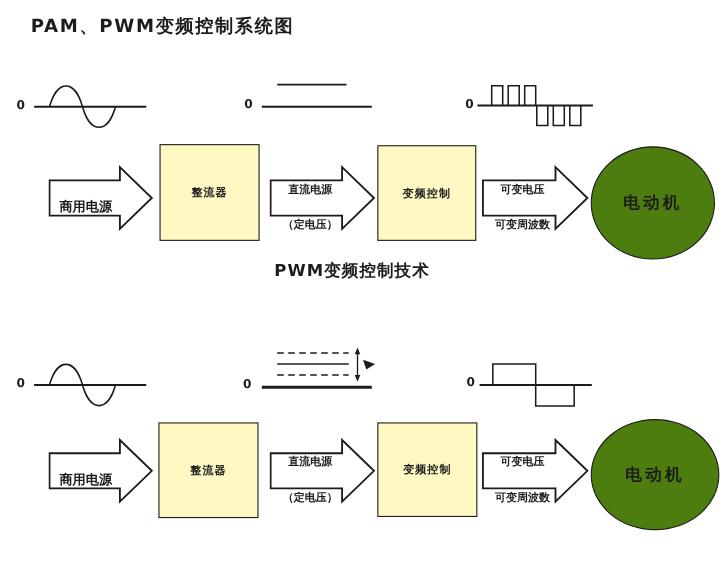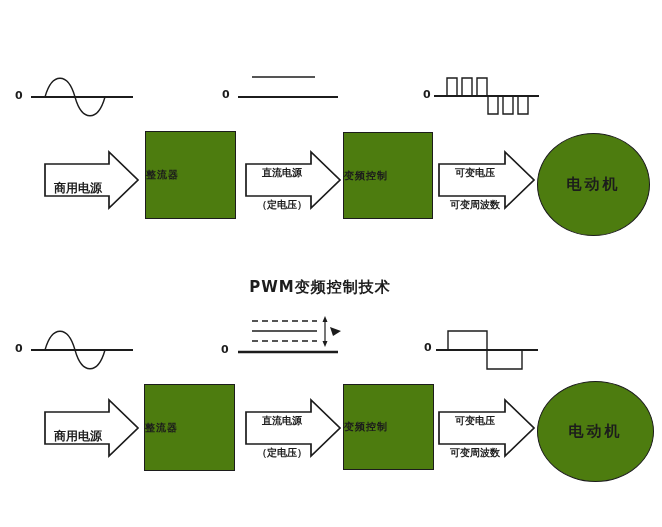--- a/index.html
+++ b/index.html
@@ -22,39 +22,40 @@
     position:absolute;left:3px;top:16px;width:62px;height:44px;
     display:flex;align-items:center;justify-content:center;
     font-size:12px;font-weight:bold;white-space:nowrap;
   }
   .arrow-label2{
     position:absolute;left:3px;top:13px;width:68px;height:51px;
     display:flex;flex-direction:column;align-items:center;justify-content:center;
     font-size:10px;font-weight:bold;line-height:11.5px;white-space:nowrap;text-align:center;gap:20px;
   }
   .fbox{
-    position:absolute;border:1.6px solid #1c1c1c;background:#4d7c0f;
-    display:flex;align-items:center;
+    position:absolute;border:1.6px solid #1c1c1c;background:#fef9c3;
+    display:flex;align-items:center;justify-content:center;
     font-size:10px;font-weight:bold;letter-spacing:1px;white-space:nowrap;
   }
   .motor{
     position:absolute;border:1.6px solid #1c1c1c;border-radius:50%;background:#4d7c0f;
     display:flex;align-items:center;justify-content:center;
     font-size:15px;font-weight:bold;letter-spacing:3px;white-space:nowrap;
   }
   .caption{
     position:absolute;left:0;width:640px;text-align:center;
-    font-size:15px;font-weight:bold;letter-spacing:1px;margin-top:41px;
+    font-size:15px;font-weight:bold;letter-spacing:1px;
   }
 </style>
 </head>
 <body>
 
 <div class="canvas">
 
+  <div class="title">PAM、PWM变频控制系统图</div>
 
   <span class="zero" style="left:15px;top:90px;">0</span>
   <svg class="wave" style="left:30px;top:70px;" width="105" height="55" viewBox="0 0 105 55">
     <path d="M1,27 H103" stroke-width="1.8"></path>
     <path d="M15,27 C22,2 38,2 45,27 C52,52 68,52 75,27" stroke-width="1.4"></path>
   </svg>
 
   <span class="zero" style="left:222px;top:89px;">0</span>
   <svg class="wave" style="left:237px;top:70px;" width="105" height="35" viewBox="0 0 105 35">
     <path d="M1,27 H101" stroke-width="1.8"></path>

